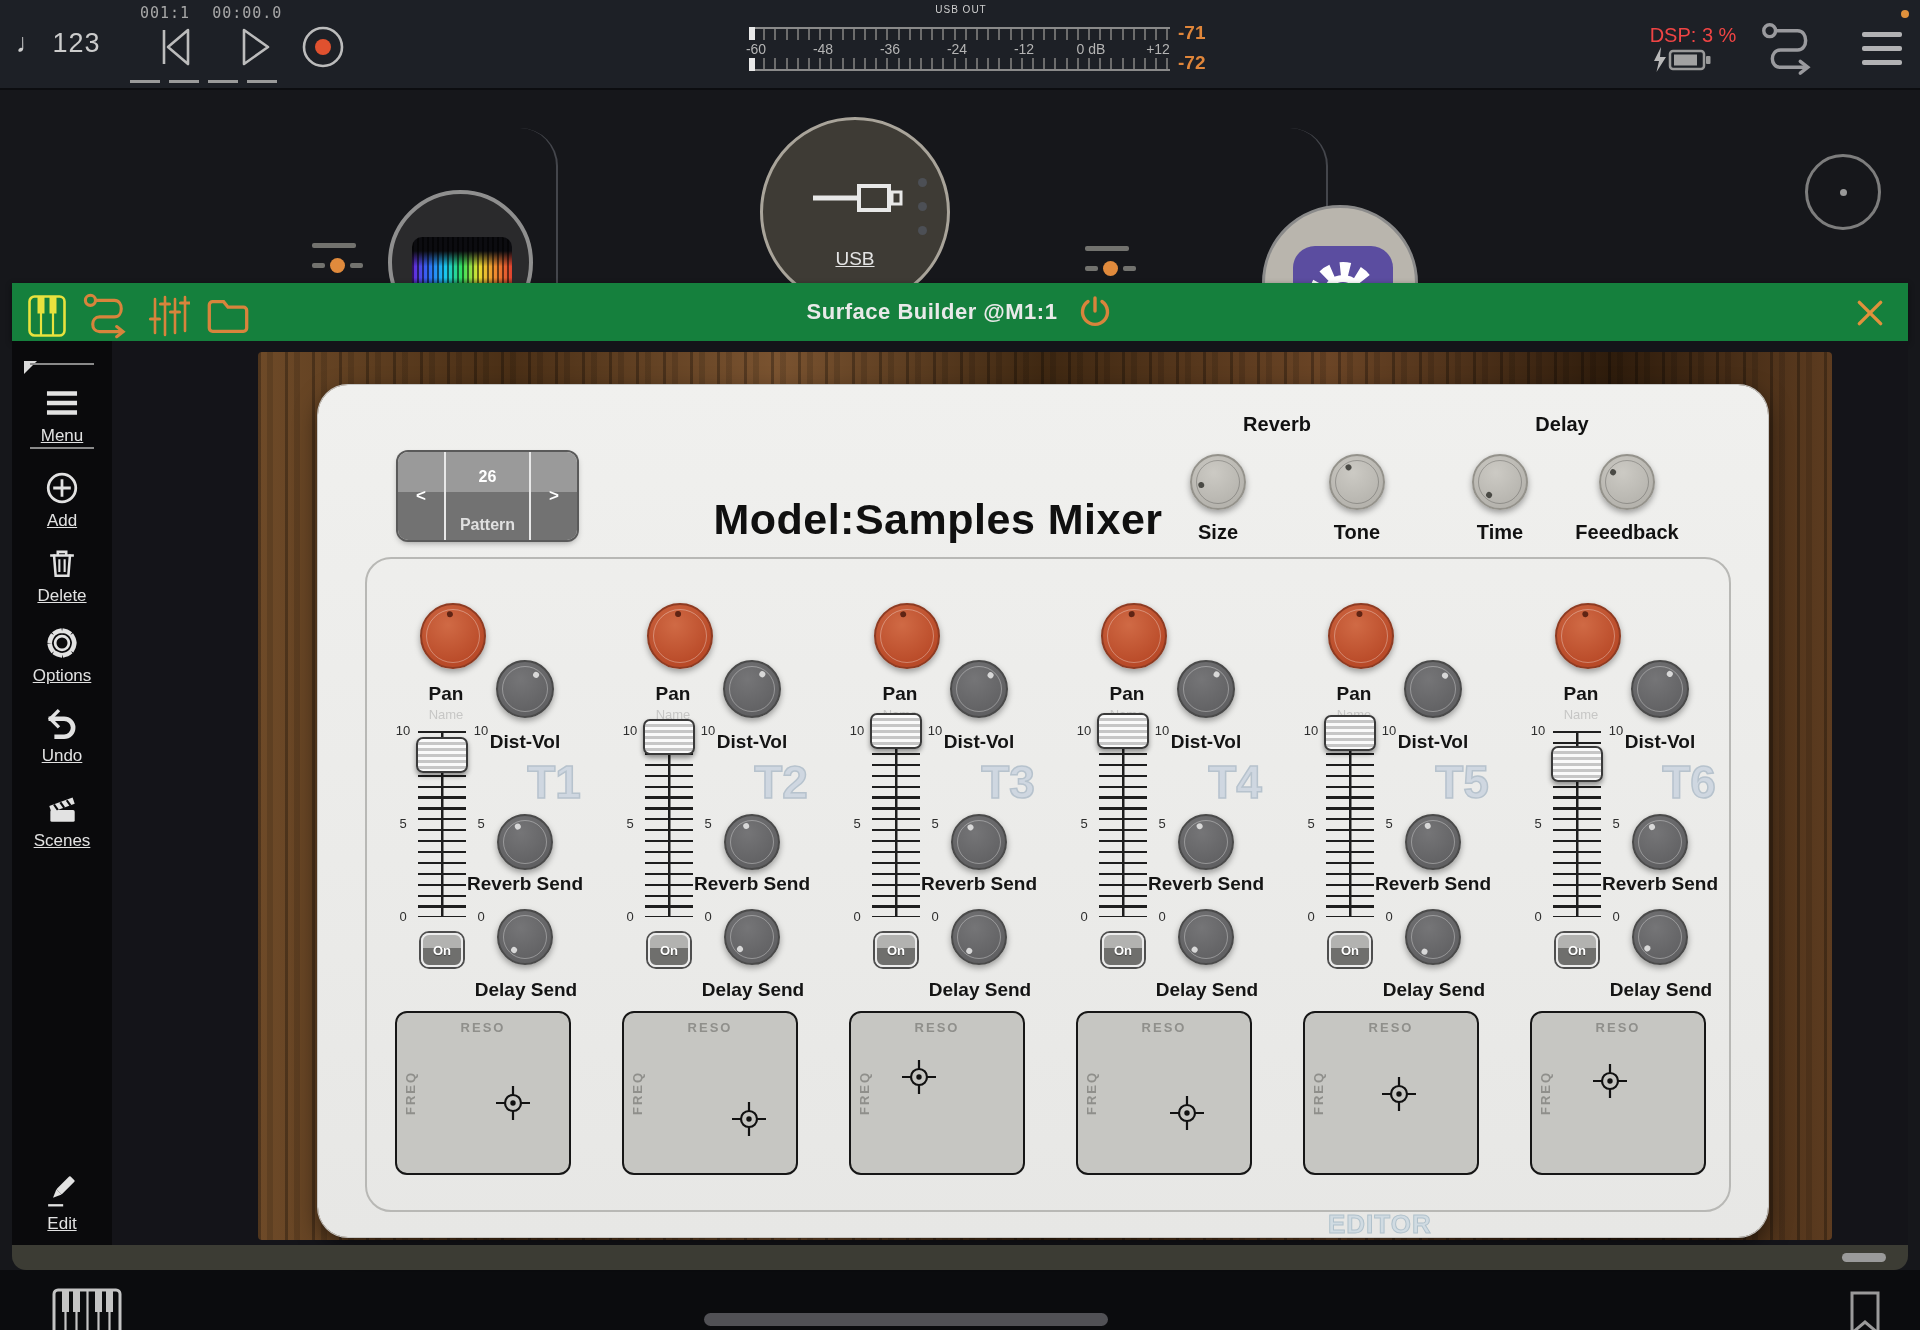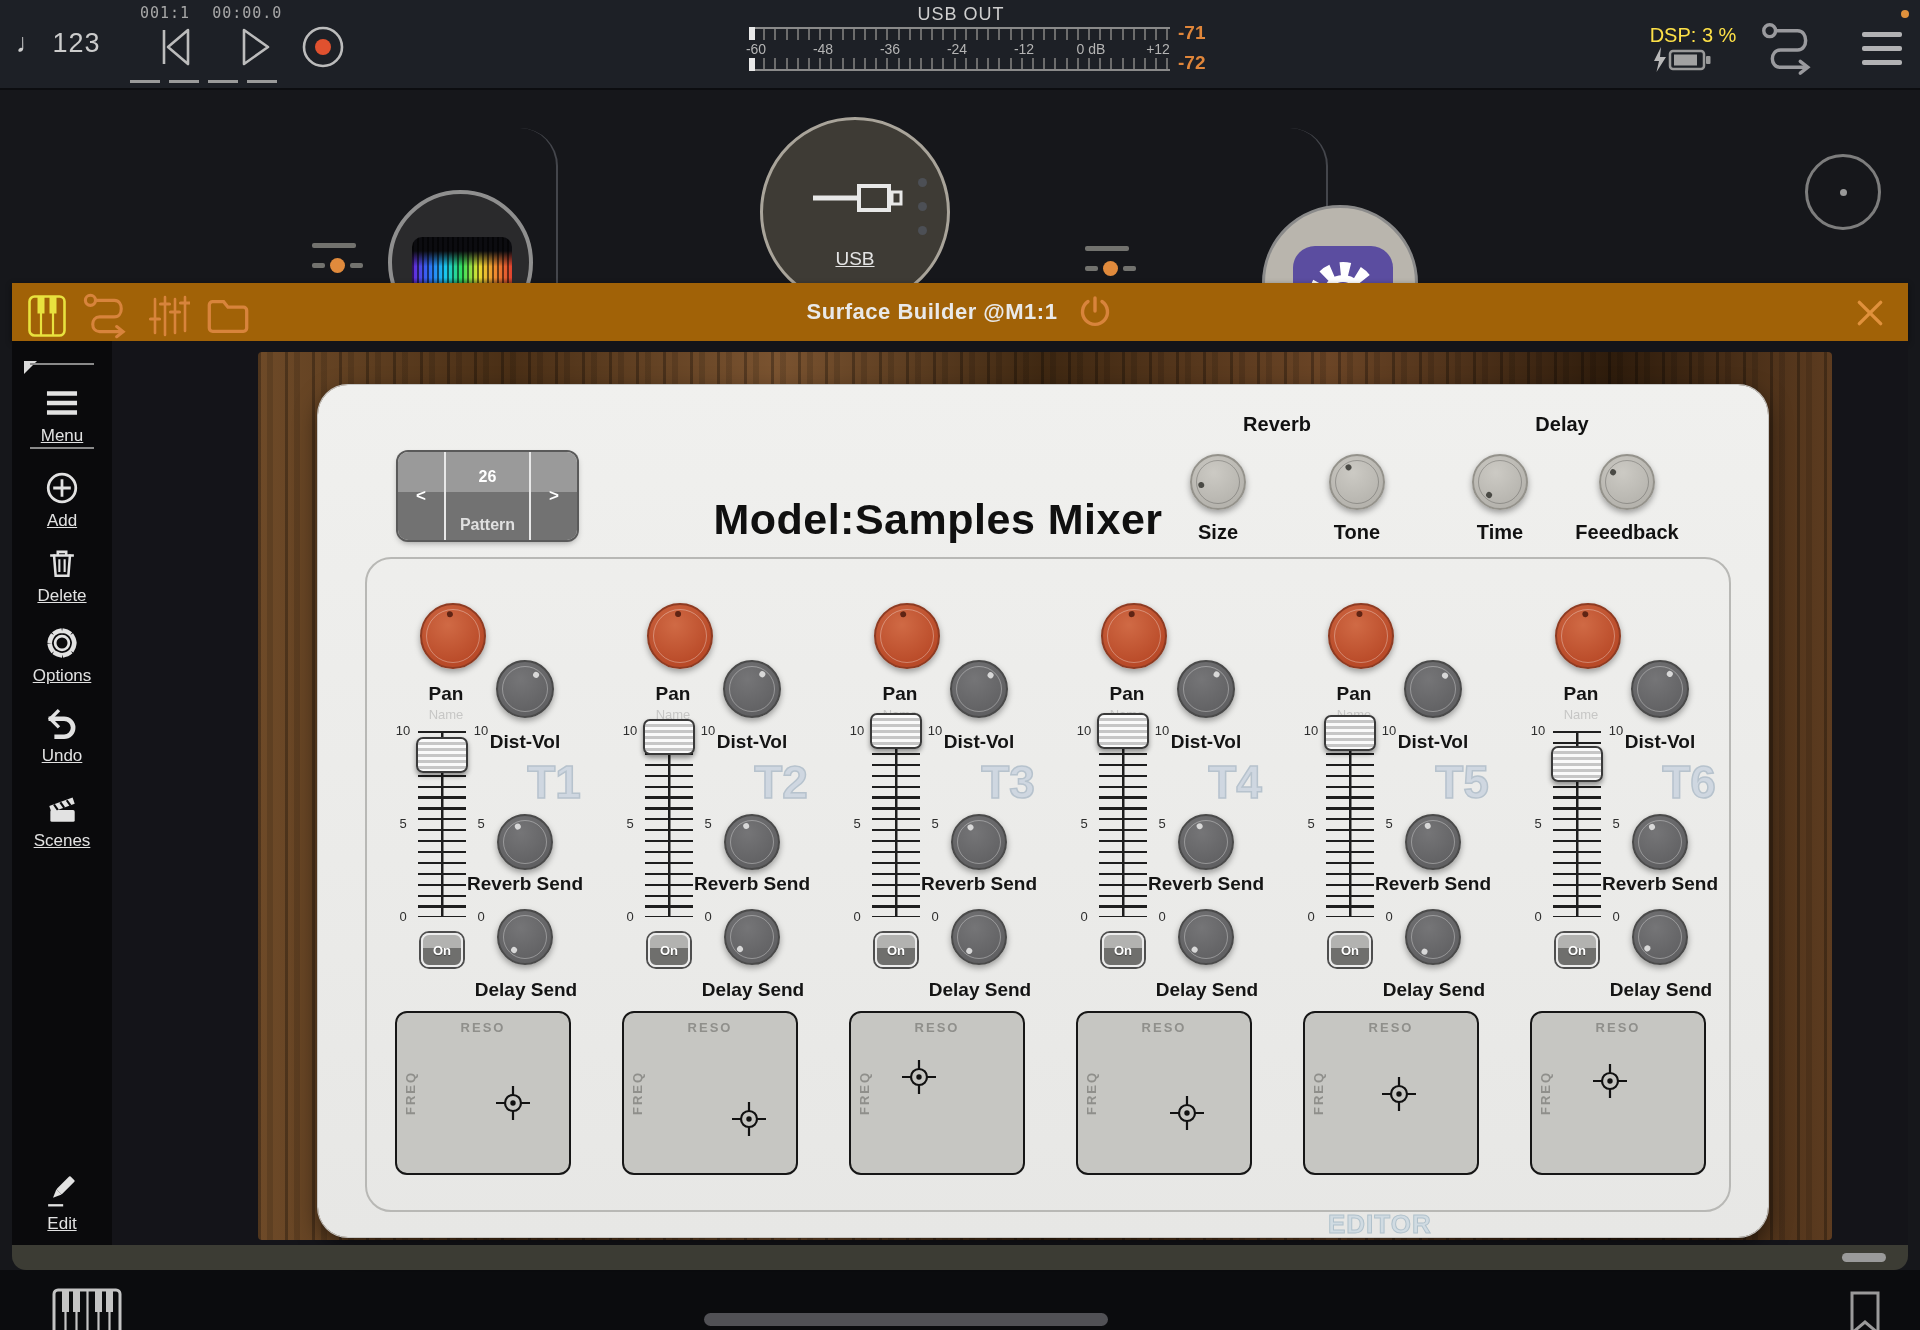--- a/index.html
+++ b/index.html
@@ -7,30 +7,30 @@
   .screen { position:relative; width:1920px; height:1330px; background:#16171b; overflow:hidden; }
 
   
   .topbar { position:absolute; left:0; top:0; width:1920px; height:90px; background:#1d2026; border-bottom:2px solid #0c0d10; z-index:5; }
   .tempo { position:absolute; left:16px; top:28px; font-size:27px; color:#cccccc; letter-spacing:1px; }
   .posdisp { position:absolute; left:140px; top:4px; font-family:"DejaVu Sans Mono", monospace; font-size:15px; color:#a8a8a8; letter-spacing:1px; }
   .posdisp span { margin-right:22px; }
   .tbtn { position:absolute; top:26px; cursor:pointer; }
   .tdash { position:absolute; left:130px; top:80px; width:156px; height:3px;
            background:repeating-linear-gradient(90deg,#9a9a9a 0 30px, transparent 30px 39px); }
-  .meterlabel { position:absolute; left:861px; top:4px; width:200px; text-align:center; font-size:18px; color:#cfcfcf; letter-spacing:1px; }
+  .meterlabel { position:absolute; left:861px; top:4px; width:200px; text-align:center; font-size:10px; color:#cfcfcf; letter-spacing:1px; }
   .mrow { position:absolute; left:752px; width:418px; height:13px;
           background:repeating-linear-gradient(90deg,#6c6c6c 0 2px, transparent 2px 11.2px); }
   .mrow.r1 { top:27px; border-top:2px solid #8a8a8a; }
   .mrow.r2 { top:58px; border-bottom:2px solid #8a8a8a; }
   .msq { position:absolute; left:749px; width:6px; height:13px; background:#e8e8e8; }
   .mscale { position:absolute; left:752px; top:41px; width:418px; height:16px; }
   .mscale span { position:absolute; width:52px; text-align:center; font-size:14px; color:#b4b4b4; }
   .mpeak { position:absolute; left:1178px; font-size:19px; font-weight:bold; color:#e0863a; }
-  .dsp { position:absolute; left:1628px; top:24px; width:130px; text-align:center; font-size:20px; color:#fde047; }
+  .dsp { position:absolute; left:1628px; top:24px; width:130px; text-align:center; font-size:20px; color:#ef4444; }
   .battery { position:absolute; left:1650px; top:46px; }
   .route-top { position:absolute; left:1760px; top:22px; }
   .hamb { position:absolute; left:1862px; top:32px; width:40px; cursor:pointer; }
   .hamb i { display:block; width:40px; height:5px; border-radius:2px; background:#b2b2b4; margin-bottom:9px; }
   .hambdot { position:absolute; left:1901px; top:10px; width:8px; height:8px; border-radius:50%; background:#e0913c; }
 
   
   .canvas { position:absolute; left:0; top:92px; width:1920px; height:1238px; background:#16171b; }
   .bottomstrip { position:absolute; left:0; top:1178px; width:1920px; height:60px; background:#0b0c0e; }
   .node { position:absolute; border-radius:50%; }
@@ -56,21 +56,21 @@
   .mini .o { width:15px; height:15px; border-radius:50%; background:#e08a3c; }
   .cable { position:absolute; width:38px; height:158px; border-right:2.5px solid #44464c; border-top-right-radius:40px; }
   .cliprow { position:absolute; left:0; top:1174px; width:1920px; height:13px; overflow:hidden; }
   .cliprow span { position:absolute; top:0; font-size:20px; font-weight:bold; letter-spacing:.5px; }
   .scrollpill { position:absolute; left:704px; top:1221px; width:404px; height:13px; border-radius:7px; background:#515155; }
   .kbdicon { position:absolute; left:52px; top:1196px; }
   .bkmk { position:absolute; left:1849px; top:1198px; }
 
   
   .modal { position:absolute; left:12px; top:283px; width:1896px; height:987px; z-index:10; border-radius:0 0 14px 14px; }
-  .mheader { position:absolute; left:0; top:0; width:100%; height:58px; background:#a16207; box-shadow:0 2px 6px rgba(0,0,0,.45); }
+  .mheader { position:absolute; left:0; top:0; width:100%; height:58px; background:#15803d; box-shadow:0 2px 6px rgba(0,0,0,.45); }
   .mh-icons { position:absolute; left:16px; top:10px; display:flex; gap:16px; align-items:center; }
   .mh-title { position:absolute; left:0; right:0; top:0; height:58px; display:flex; justify-content:center; align-items:center; gap:20px; }
   .mh-title .t { font-size:22px; font-weight:bold; color:#e9e9e9; letter-spacing:.5px; }
   .mh-close { position:absolute; right:22px; top:14px; cursor:pointer; }
   .mbody { position:absolute; left:0; top:58px; width:100%; height:904px; background:#141419; }
   .mfooter { position:absolute; left:0; bottom:0; width:100%; height:25px; background:#3c3c34; border-radius:0 0 14px 14px; }
   .footpill { position:absolute; right:22px; top:8px; width:44px; height:9px; border-radius:5px; background:#9a9a9a; }
 
   
   .sidebar { position:absolute; left:0; top:0; width:100px; height:100%; background:#0a0a0c; }

